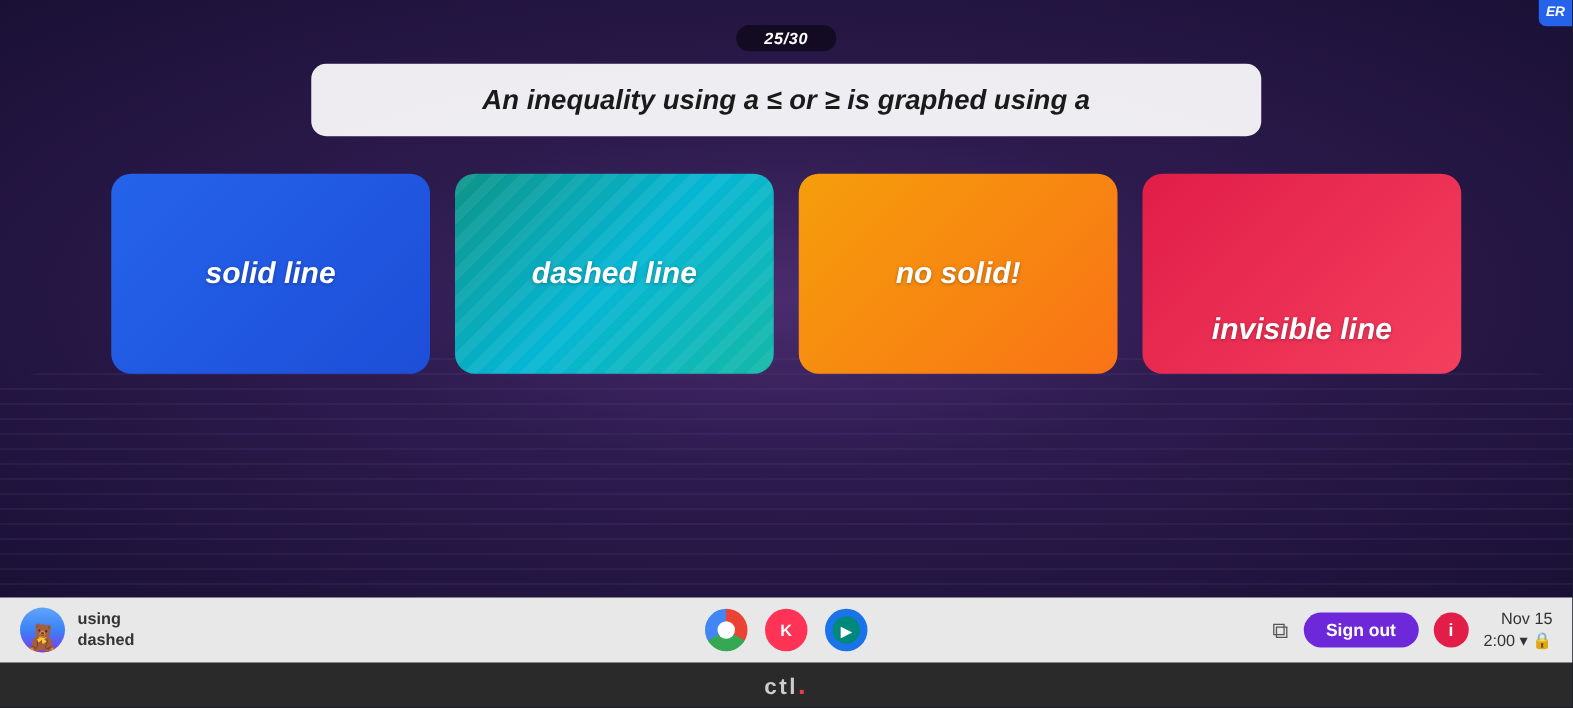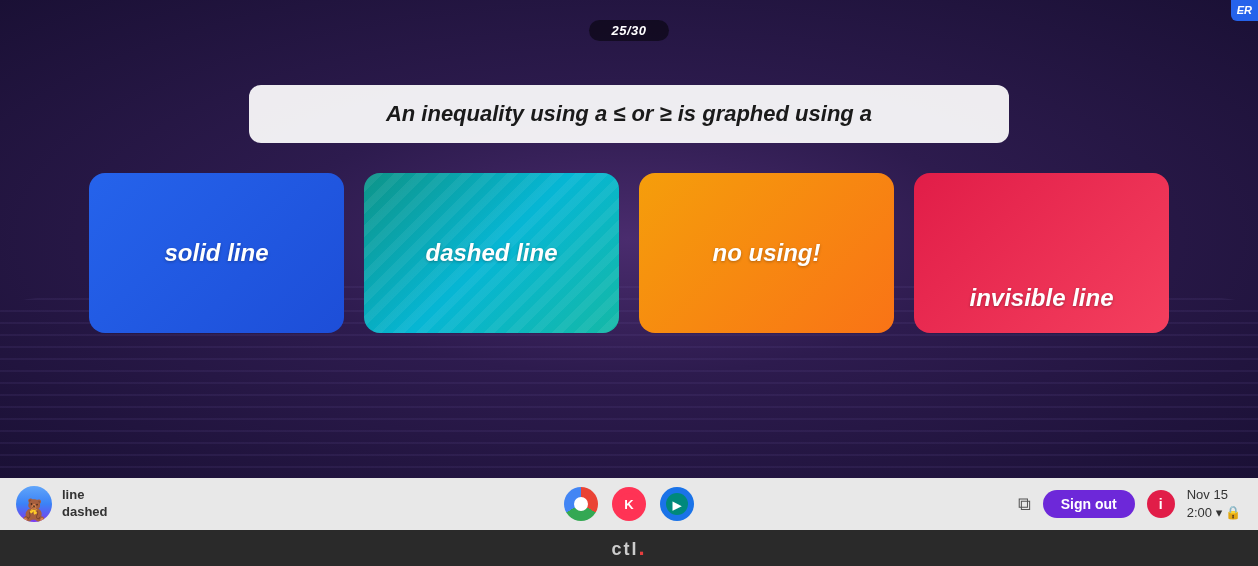--- a/index.html
+++ b/index.html
@@ -56,21 +56,20 @@
     }
 
     .question-box {
       background: rgba(255,255,255,0.92);
       border-radius: 12px;
       padding: 16px 40px;
       text-align: center;
       margin-bottom: 30px;
       max-width: 760px;
       width: 100%;
-      margin-top: 34px;
     }
 
     .question-text {
       font-size: 22px;
       font-weight: 600;
       color: #1a1a1a;
     }
 
     .answers-grid {
       display: flex;
@@ -266,21 +265,21 @@
       align-items: center;
       justify-content: center;
       font-size: 14px;
       font-weight: 700;
     }
 
     .date-time {
       font-size: 13px;
       color: #333;
       font-weight: 500;
-      text-align: left;
+      text-align: right;
       line-height: 1.4;
     }
 
     
     .laptop-bottom {
       background: #2a2a2a;
       height: 36px;
       display: flex;
       align-items: center;
       justify-content: center;
@@ -337,38 +336,38 @@
 
     <div class="answer-card card-blue">
       <span class="answer-card-label">solid line</span>
     </div>
 
     <div class="answer-card card-teal">
       <span class="answer-card-label">dashed line</span>
     </div>
 
     <div class="answer-card card-orange">
-      <span class="answer-card-label">no using!</span>
+      <span class="answer-card-label">no solid!</span>
     </div>
 
     <div class="answer-card card-pink">
       <span class="answer-card-label">invisible line</span>
     </div>
 
   </div>
 </div>
 
 <div class="taskbar">
 
   <div class="taskbar-left">
     <div class="avatar-img">
       <span class="avatar-figure">🧸</span>
     </div>
     <div class="user-name">
-      <span>line</span><br>
+      <span>using</span><br>
       <span>dashed</span>
     </div>
   </div>
 
   <div class="taskbar-center">
 
     <div class="taskbar-icon chrome-icon"></div>
 
     <div class="taskbar-icon kahoot-icon">
       <svg width="22" height="22" viewBox="0 0 22 22">

